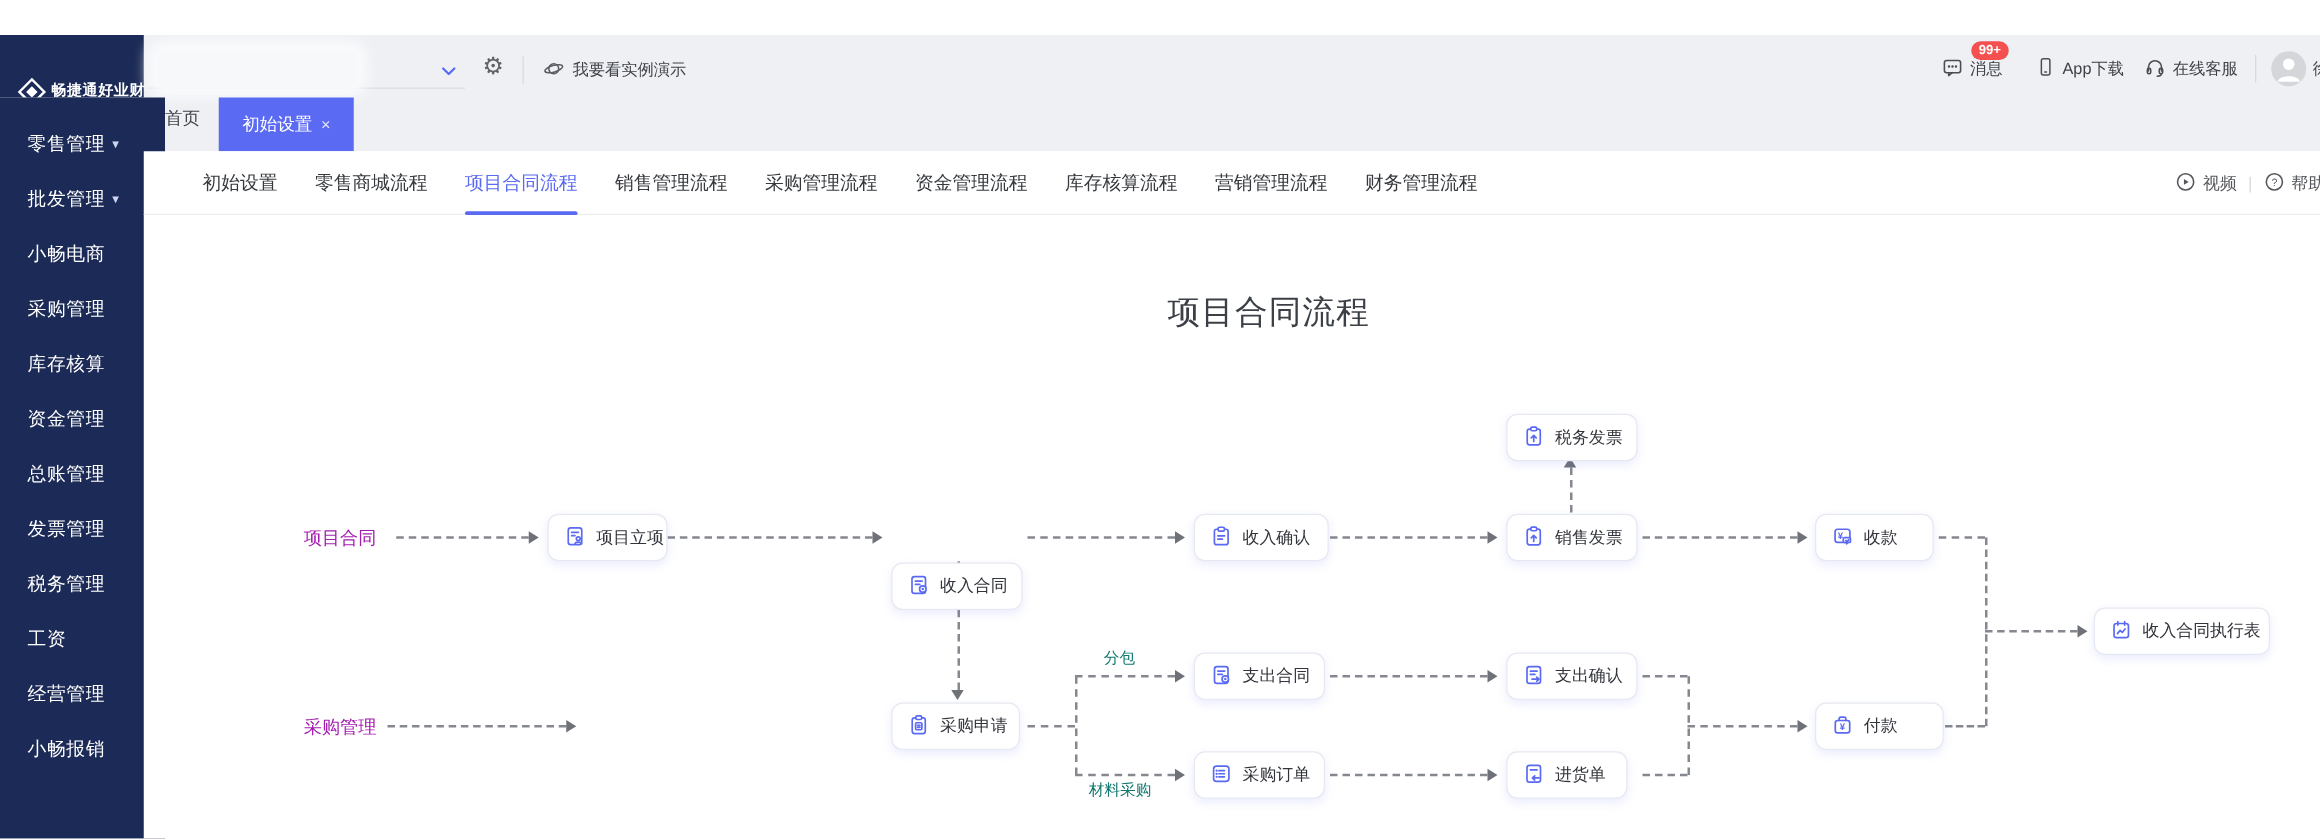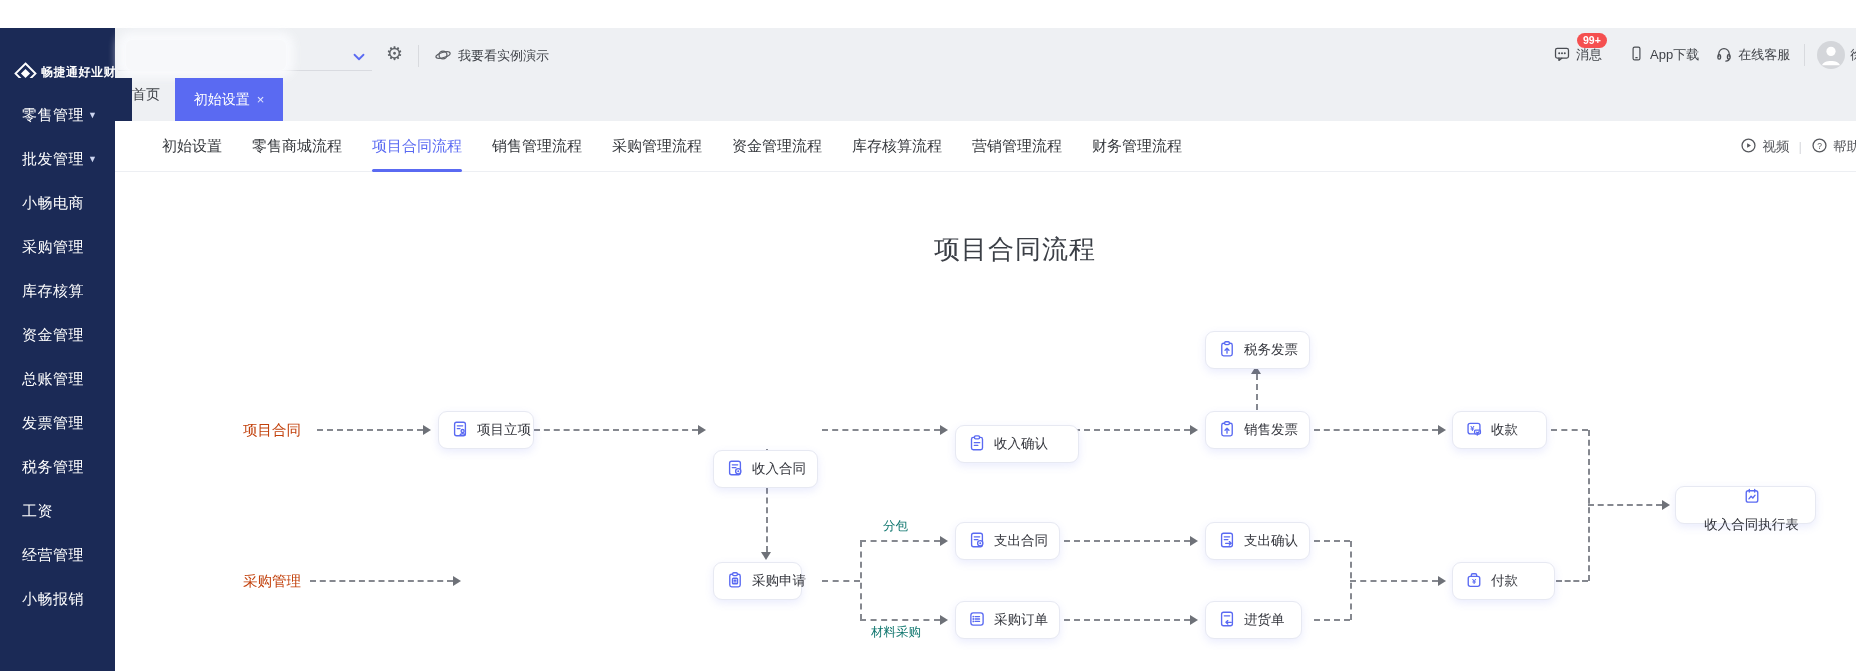--- a/index.html
+++ b/index.html
@@ -41,21 +41,21 @@
   .subbar { position:absolute; left:115px; top:121px; width:1741px; height:51px; background:#fff; border-bottom:1px solid #edeff3; }
   .subtabs { position:absolute; left:47px; top:0; height:51px; display:flex; align-items:center; gap:30px; }
   .subtab { font-size:15px; color:#35383d; position:relative; height:51px; display:flex; align-items:center; white-space:nowrap; }
   .subtab.active { color:#5a6af2; }
   .subtab.active::after { content:""; position:absolute; left:0; right:0; bottom:0; height:3px; background:#5a6af2; border-radius:2px; }
   .subbar-right { position:absolute; right:-4px; top:0; height:51px; display:flex; align-items:center; gap:9px; font-size:13.5px; color:#55575c; }
 
   
   .canvas { position:absolute; left:115px; top:172px; width:1741px; height:499px; background:#fff; }
   .flowtitle { position:absolute; left:780px; top:60px; width:240px; text-align:center; font-size:26px; color:#3b3f46; font-weight:500; letter-spacing:1px; }
-  .lane { position:absolute; font-size:14.5px; color:#c2410c; font-weight:500; }
+  .lane { position:absolute; font-size:14.5px; color:#a21caf; font-weight:500; }
 
   .node { position:absolute; height:38px; background:#fff; border:1px solid #e7e9f2; border-radius:9px; box-shadow:0 3px 8px rgba(90,106,242,.13); display:flex; align-items:center; gap:8px; padding-left:12px; font-size:13.5px; color:#33353c; white-space:nowrap; }
   .node svg { flex:0 0 auto; }
 
   .hdash { position:absolute; height:0; border-top:2px dashed #85888f; }
   .vdash { position:absolute; width:0; border-left:2px dashed #85888f; }
   .ah { position:absolute; width:0; height:0; border:5px solid transparent; }
   .ah.r { border-left:8px solid #6e7178; border-right:0; }
   .ah.u { border-bottom:8px solid #6e7178; border-top:0; }
   .ah.d { border-top:8px solid #6e7178; border-bottom:0; }
@@ -303,21 +303,21 @@
         <svg width="18" height="18" viewBox="0 0 20 20" fill="none" stroke="#5a6af2" stroke-width="1.5" stroke-linecap="round" stroke-linejoin="round">
           <rect x="4" y="2.5" width="12" height="15" rx="2.2"></rect>
             <path d="M7 6.5h6M7 9.5h4"></path>
           <circle cx="13.6" cy="13.6" r="2.9" fill="#fff"></circle>
             <circle cx="13.6" cy="13.6" r="1.1" fill="#5a6af2" stroke="none"></circle>
         </svg>
       </span>
       <span>收入合同</span>
     </div>
 
-    <div class="node" style="left:840px; top:253px; width:124px;">
+    <div class="node" style="left:840px; top:239px; width:108px;">
       <span>
         <svg width="18" height="18" viewBox="0 0 20 20" fill="none" stroke="#5a6af2" stroke-width="1.5" stroke-linecap="round" stroke-linejoin="round">
           <rect x="3.9" y="3.8" width="12.2" height="13.7" rx="2"></rect>
           <rect x="7.2" y="2" width="5.6" height="3.4" rx="1.2" fill="#fff"></rect>
           <path d="M7 9.6h6M7 12.6h4"></path>
         </svg>
       </span>
       <span>收入确认</span>
     </div>
 
@@ -348,32 +348,32 @@
       <span>
         <svg width="18" height="18" viewBox="0 0 20 20" fill="none" stroke="#5a6af2" stroke-width="1.5" stroke-linecap="round" stroke-linejoin="round">
           <rect x="4.2" y="3.6" width="11.6" height="14" rx="2"></rect>
           <rect x="7.4" y="1.9" width="5.2" height="3.2" rx="1.1" fill="#fff"></rect>
           <path d="M10 14.6V9.3M7.8 11.4L10 9.2l2.2 2.2"></path>
         </svg>
       </span>
       <span>税务发票</span>
     </div>
 
-    <div class="node" style="left:1560px; top:314px; width:141px;flex-direction:column;">
+    <div class="node" style="left:1560px; top:314px; width:141px;">
       <span>
         <svg width="18" height="18" viewBox="0 0 20 20" fill="none" stroke="#5a6af2" stroke-width="1.5" stroke-linecap="round" stroke-linejoin="round">
           <rect x="3.6" y="4.2" width="12.8" height="12.6" rx="2.2"></rect>
           <path d="M7 2.6v3M13 2.6v3"></path>
           <path d="M6.6 13.2l2.4-2.9 1.9 1.9 2.5-3.1"></path>
         </svg>
       </span>
       <span>收入合同执行表</span>
     </div>
 
-    <div class="node" style="left:598px; top:390px; width:89px;">
+    <div class="node" style="left:598px; top:390px; width:103px;">
       <span>
         <svg width="18" height="18" viewBox="0 0 20 20" fill="none" stroke="#5a6af2" stroke-width="1.5" stroke-linecap="round" stroke-linejoin="round">
           <rect x="4.2" y="3.6" width="11.6" height="14" rx="2"></rect>
           <rect x="7.4" y="1.9" width="5.2" height="3.2" rx="1.1" fill="#fff"></rect>
           <rect x="7.2" y="8" width="5.6" height="6.2" rx="1"></rect>
           <path d="M8.9 10.3h2.2M8.9 12.1h2.2"></path>
         </svg>
       </span>
       <span>采购申请</span>
     </div>

